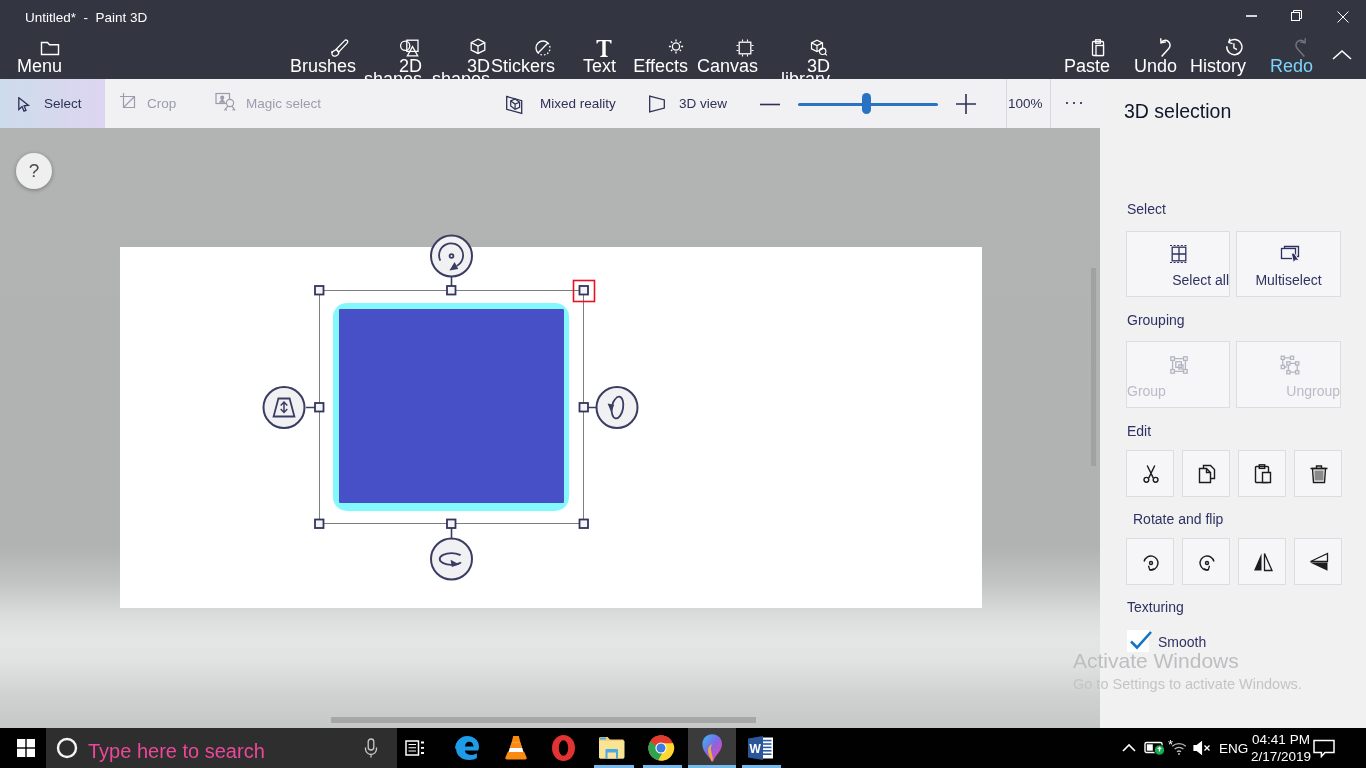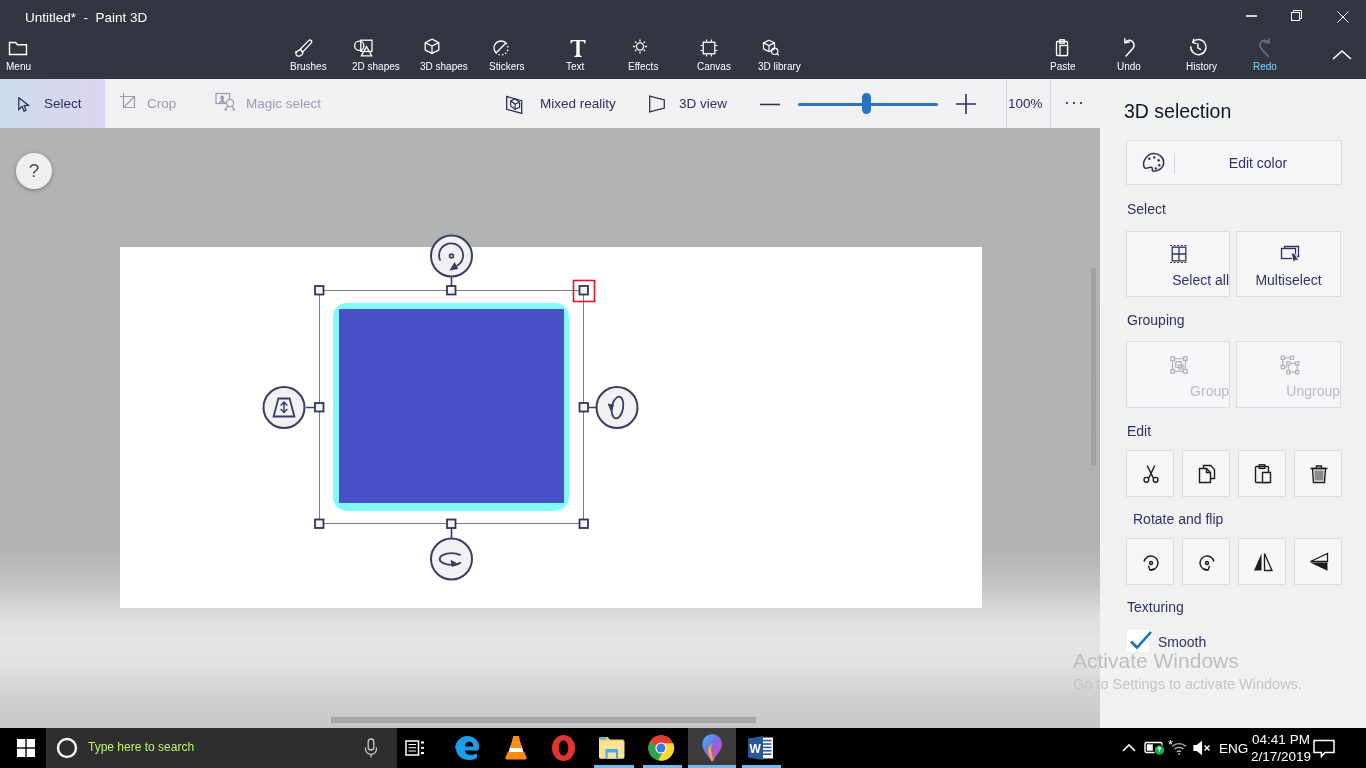--- a/index.html
+++ b/index.html
@@ -3,21 +3,21 @@
 <meta charset="utf-8">
 <style>
   * { margin:0; padding:0; box-sizing:border-box; }
   html,body { width:1366px; height:768px; overflow:hidden; }
   body { font-family:"Liberation Sans", sans-serif; position:relative; background:#b3b5b4; }
   .abs { position:absolute; }
 
   
   #ribbon { left:0; top:0; width:1366px; height:90px; background:#333640; }
   #title { left:25px; top:10px; color:#fff; font-size:13.5px; }
-  .rbitem { top:36px; text-align:left; color:#fff; font-size:10px; }
+  .rbitem { top:36px; text-align:right; color:#fff; font-size:18px; }
   .rbitem .ic { height:24px; margin-bottom:0; }
   .rbitem .lb { line-height:13px; }
   .rbdis { color:#7dd3fc; }
 
   
   #toolbar { left:0; top:79px; width:1100px; height:49px; background:#f1f1f3; }
   .tbtxt { color:#2d3155; font-size:13.5px; }
   .tbgray { color:#9b9cad; }
   #selbtn { left:0; top:0; width:105px; height:49px; background:linear-gradient(90deg,#cddcec,#ddd5f0); }
 
@@ -239,34 +239,20 @@
       <rect x="447" y="391.5" width="8.5" height="8.5"></rect>
       <rect x="579.5" y="391.5" width="8.5" height="8.5"></rect>
     </g>
 
     <rect x="1091" y="140" width="5" height="198" fill="#a0a1a0"></rect>
     <rect x="331" y="589" width="425" height="6" fill="#a6a7a6"></rect>
   </svg>
 </div>
 <div id="panel" class="abs">
   <div class="abs" style="left:24px;top:21px;color:#0f172a;font-size:19.5px">3D selection</div>
-  <div class="pbtn abs" style="left:26px;top:61px;width:216px;height:45px">
-    <svg class="abs" style="left:14px;top:10px" width="25" height="25" viewBox="0 0 25 25" fill="none" stroke="#2e3261" stroke-width="1.5">
-      <path d="M12.7 2.6c5.5 0 10 3.9 10 8.8 0 4.9-4.5 8.8-10 8.8-1 0-1.6-.7-1.4-1.7.2-.9.2-1.6-.6-2.1-1-.6-2.4-.1-3.8.5-1.7.8-3.3.4-3.9-1.2-.8-2.2-.3-5.8 1.9-8.7 1.9-2.7 4.6-4.4 7.8-4.4z"></path>
-      <g fill="#2e3261" stroke="none">
-          <circle cx="8.3" cy="7.7" r="1.2"></circle>
-          <circle cx="13.3" cy="6.4" r="1.2"></circle>
-          <circle cx="17.6" cy="9.3" r="1.2"></circle>
-          <circle cx="18.3" cy="14.3" r="1.2"></circle>
-          <circle cx="14.9" cy="17.4" r="1.2"></circle>
-        </g>
-    </svg>
-    <div class="abs" style="left:47px;top:12px;width:1px;height:21px;background:#d5d5d9"></div>
-    <div class="plabel abs" style="left:48px;right:0;top:14px;text-align:center">Edit color</div>
-  </div>
   <div class="plabel abs" style="left:27px;top:122px">Select</div>
   <div class="pbtn abs" style="left:26px;top:152px;width:104px;height:66px">
     <svg class="abs" style="left:40px;top:10px" width="24" height="24" viewBox="0 0 24 24" fill="none" stroke="#2e3261" stroke-width="1.3">
       <rect x="5.2" y="5.2" width="13.6" height="13.6"></rect>
         <path d="M12 5.2v13.6M5.2 12h13.6"></path>
       <path d="M3 3.5h18M3 20.5h18" stroke-dasharray="2 1.6" stroke-width="1.2"></path>
     </svg>
     <div class="plabel abs" style="left:0;right:0;top:40px;text-align:right">Select all</div>
   </div>
   <div class="pbtn abs" style="left:136px;top:152px;width:105px;height:66px">
@@ -281,21 +267,21 @@
   <div class="pbtn abs" style="left:26px;top:262px;width:104px;height:67px">
     <svg class="abs" style="left:40px;top:11px" width="24" height="24" viewBox="0 0 24 24" fill="none" stroke="#b4b5c1" stroke-width="1.3">
       <rect x="3.8" y="3.8" width="3.6" height="3.6"></rect>
         <rect x="16.6" y="3.8" width="3.6" height="3.6"></rect>
         <rect x="3.8" y="16.6" width="3.6" height="3.6"></rect>
         <rect x="16.6" y="16.6" width="3.6" height="3.6"></rect>
       <path d="M7.4 5.6h9.2M7.4 18.4h9.2M5.6 7.4v9.2M18.4 7.4v9.2"></path>
       <rect x="8.8" y="8.8" width="5.6" height="5.6"></rect>
         <rect x="11.8" y="11.8" width="4.2" height="4.2"></rect>
     </svg>
-    <div class="plabel pdis abs" style="left:0;right:0;top:41px;text-align:right">Group</div>
+    <div class="plabel pdis abs" style="left:0;right:0;top:41px;text-align:left">Group</div>
   </div>
   <div class="pbtn abs" style="left:136px;top:262px;width:105px;height:67px">
     <svg class="abs" style="left:41px;top:11px" width="24" height="24" viewBox="0 0 24 24" fill="none" stroke="#b4b5c1" stroke-width="1.3">
       <rect x="3.2" y="3.2" width="3.2" height="3.2"></rect>
         <rect x="12.4" y="3.2" width="3.2" height="3.2"></rect>
         <rect x="3.2" y="12.4" width="3.2" height="3.2"></rect>
       <path d="M6.4 4.8h6M4.8 6.4v6M6.4 14h2.4"></path>
       <rect x="8.8" y="8.8" width="3.2" height="3.2"></rect>
         <rect x="17.6" y="8.8" width="3.2" height="3.2"></rect>
         <rect x="8.8" y="17.6" width="3.2" height="3.2"></rect>
@@ -372,21 +358,21 @@
   <svg class="abs" style="left:17px;top:11px" width="18" height="18" viewBox="0 0 18 18" fill="#fff">
       <rect x="0" y="0" width="8.3" height="8.3"></rect>
       <rect x="9.7" y="0" width="8.3" height="8.3"></rect>
       <rect x="0" y="9.7" width="8.3" height="8.3"></rect>
       <rect x="9.7" y="9.7" width="8.3" height="8.3"></rect>
     </svg>
   <div class="abs" style="left:46px;top:0;width:351px;height:40px;background:#2e2e2f"></div>
   <svg class="abs" style="left:56px;top:9px" width="22" height="22" viewBox="0 0 22 22" fill="none">
       <circle cx="11" cy="11" r="9" stroke="#f5f5f5" stroke-width="2.4"></circle>
     </svg>
-  <div class="abs" style="left:88px;top:12px;color:#bef264;font-size:12px">Type here to search</div>
+  <div class="abs" style="left:88px;top:12px;color:#ec4899;font-size:20px">Type here to search</div>
   <svg class="abs" style="left:363px;top:10px" width="16" height="20" viewBox="0 0 16 20" fill="none" stroke="#c8c8c8" stroke-width="1.3">
       <rect x="5.2" y="1" width="5.6" height="11" rx="2.8"></rect>
       <path d="M2.5 9.5v1.5a5.5 5.5 0 0 0 11 0V9.5M8 17v2.5"></path>
     </svg>
   <svg class="abs" style="left:405px;top:11px" width="20" height="18" viewBox="0 0 20 18" fill="none" stroke="#fff" stroke-width="1.5">
       <rect x="1" y="2" width="12.5" height="14"></rect>
       <path d="M16 3.5h3M16 8.8h3M16 14h3" stroke-width="1.8"></path>
       <path d="M3.5 5.5h7.5M3.5 8.8h7.5M3.5 12h7.5" stroke-width="1.1"></path>
     </svg>
 

